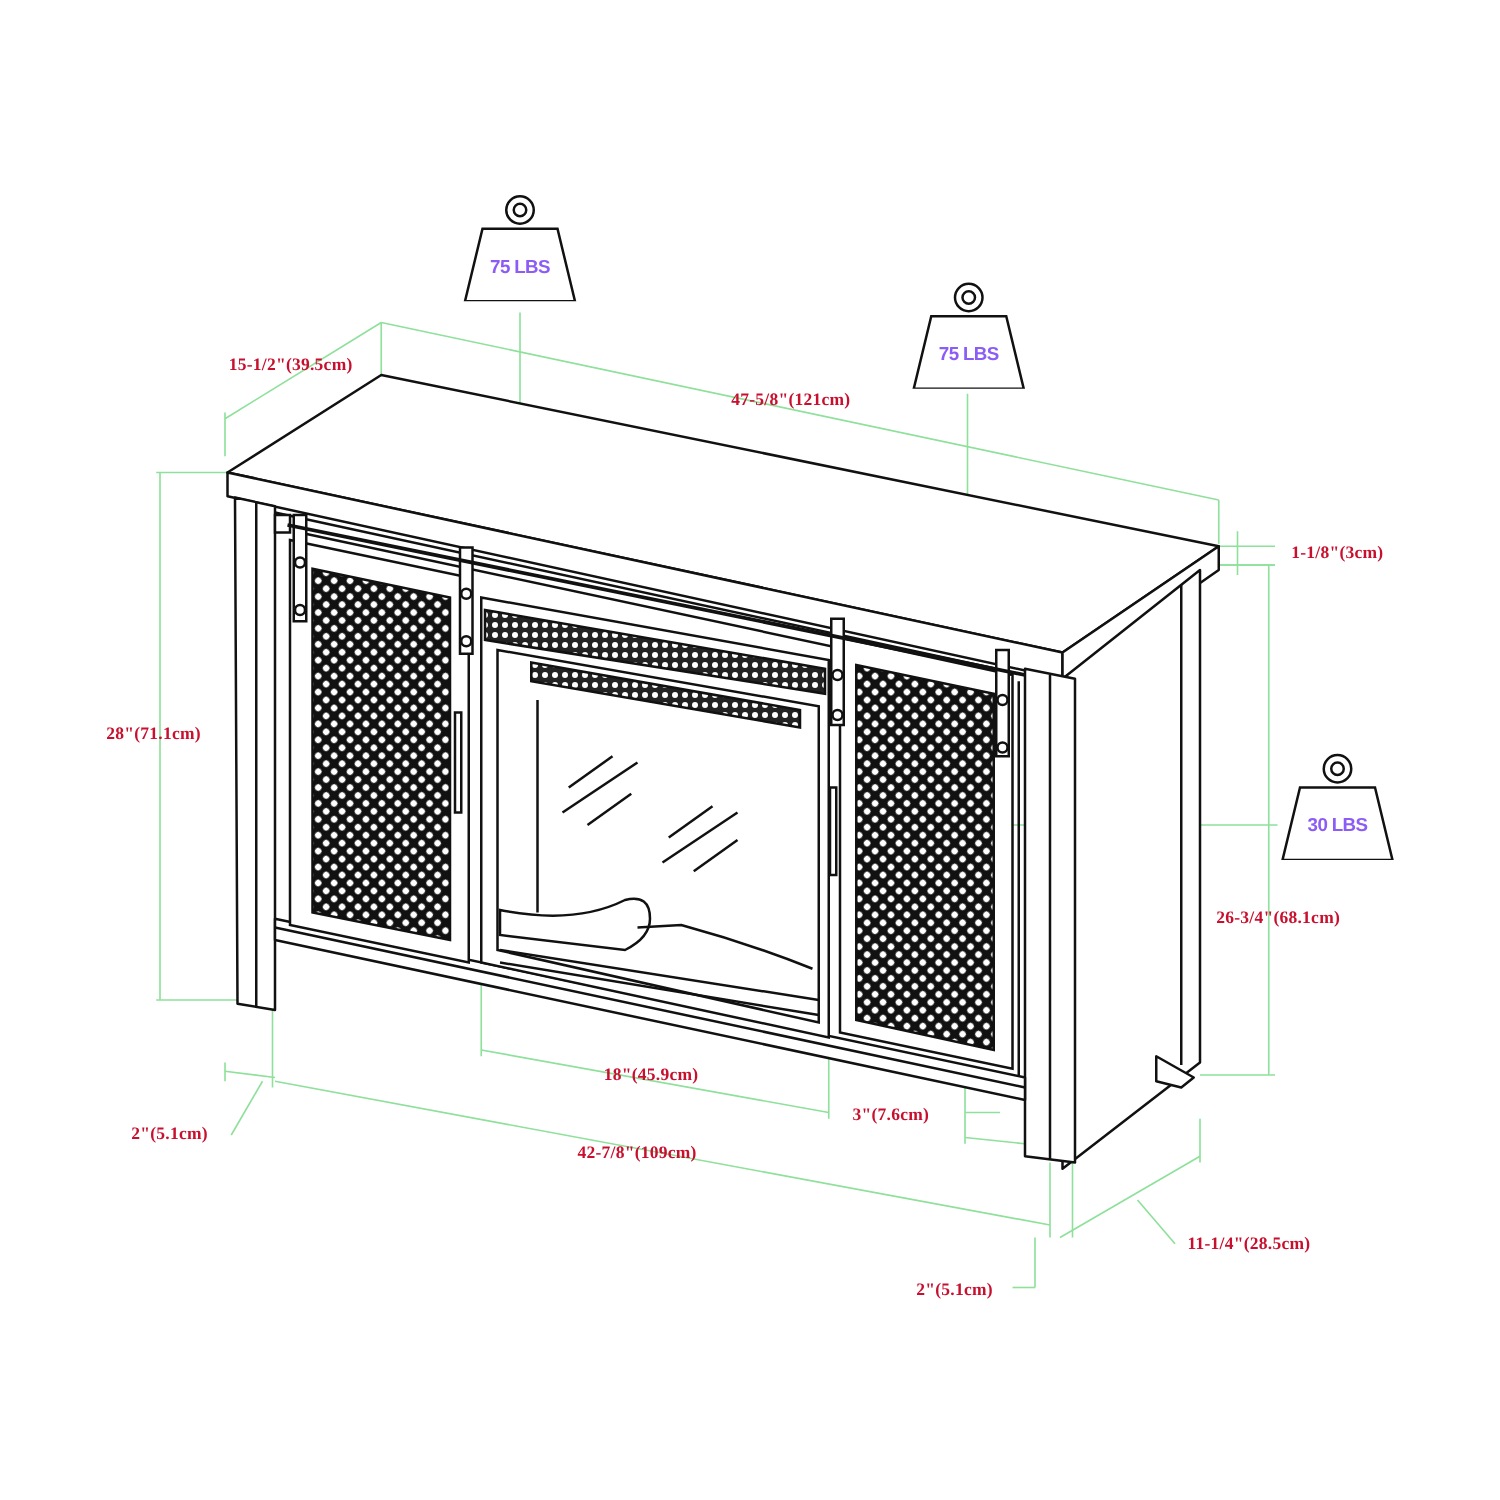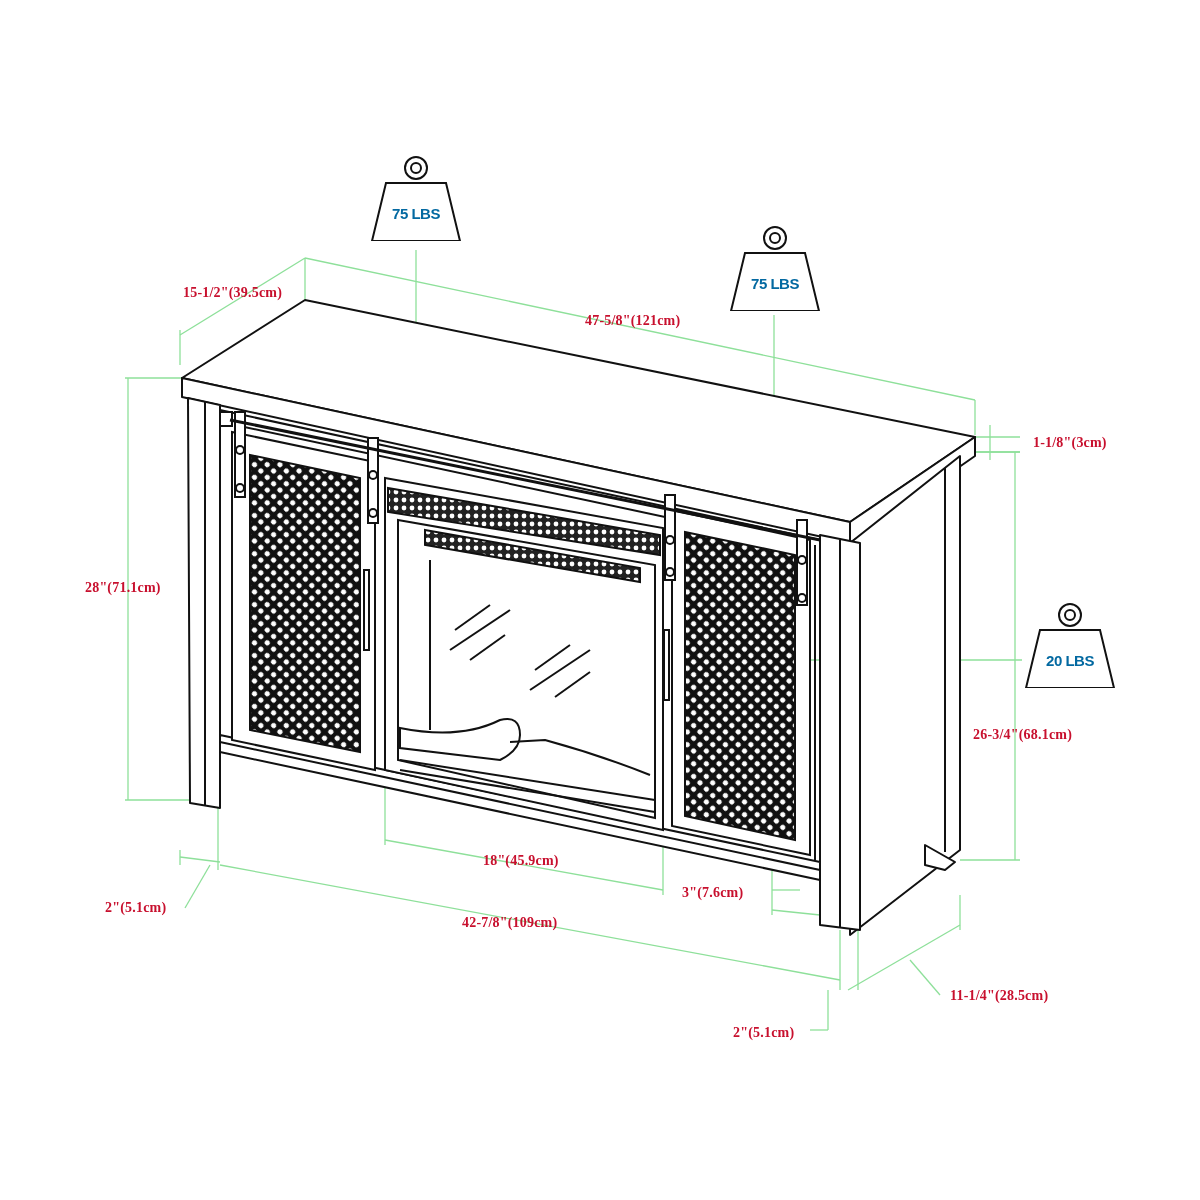--- a/index.html
+++ b/index.html
@@ -20,21 +20,21 @@
       height: 86px;
     }
     .weight svg { position: absolute; left: 0; top: 0; }
     .weight-label {
       position: absolute;
       left: 0; width: 96px; top: 50px;
       text-align: center;
       font-family: "Liberation Sans", sans-serif;
       font-weight: bold;
       font-size: 15px;
-      color: #0369a1;
+      color: #8b5cf6;
       letter-spacing: -0.5px;
     }
   </style>
 </head>
 <body>
 
 <svg id="canvas" viewBox="0 0 1200 1200" xmlns="http://www.w3.org/2000/svg">
   <defs>
     <pattern id="mesh" width="9" height="9" patternUnits="userSpaceOnUse" patternTransform="rotate(45)">
       <rect width="9" height="9" fill="#111"></rect>
@@ -192,21 +192,21 @@
   </svg>
   <div class="weight-label">75 LBS</div>
 </div>
 
 <div class="weight" style="left:1022px; top:602px;">
   <svg width="96" height="86">
     <circle cx="48" cy="13" r="11" fill="#fff" stroke="#111" stroke-width="2"></circle>
     <circle cx="48" cy="13" r="5" fill="#fff" stroke="#111" stroke-width="2"></circle>
     <polygon points="18,28 78,28 92,86 4,86" fill="#fff" stroke="#111" stroke-width="2"></polygon>
   </svg>
-  <div class="weight-label">20 LBS</div>
+  <div class="weight-label">30 LBS</div>
 </div>
 
 <div class="dim-label" style="left:183px; top:285px;">15-1/2"(39.5cm)</div>
 <div class="dim-label" style="left:585px; top:313px;">47-5/8"(121cm)</div>
 <div class="dim-label" style="left:1033px; top:435px;">1-1/8"(3cm)</div>
 <div class="dim-label" style="left:85px; top:580px;">28"(71.1cm)</div>
 <div class="dim-label" style="left:973px; top:727px;">26-3/4"(68.1cm)</div>
 <div class="dim-label" style="left:483px; top:853px;">18"(45.9cm)</div>
 <div class="dim-label" style="left:682px; top:885px;">3"(7.6cm)</div>
 <div class="dim-label" style="left:105px; top:900px;">2"(5.1cm)</div>

